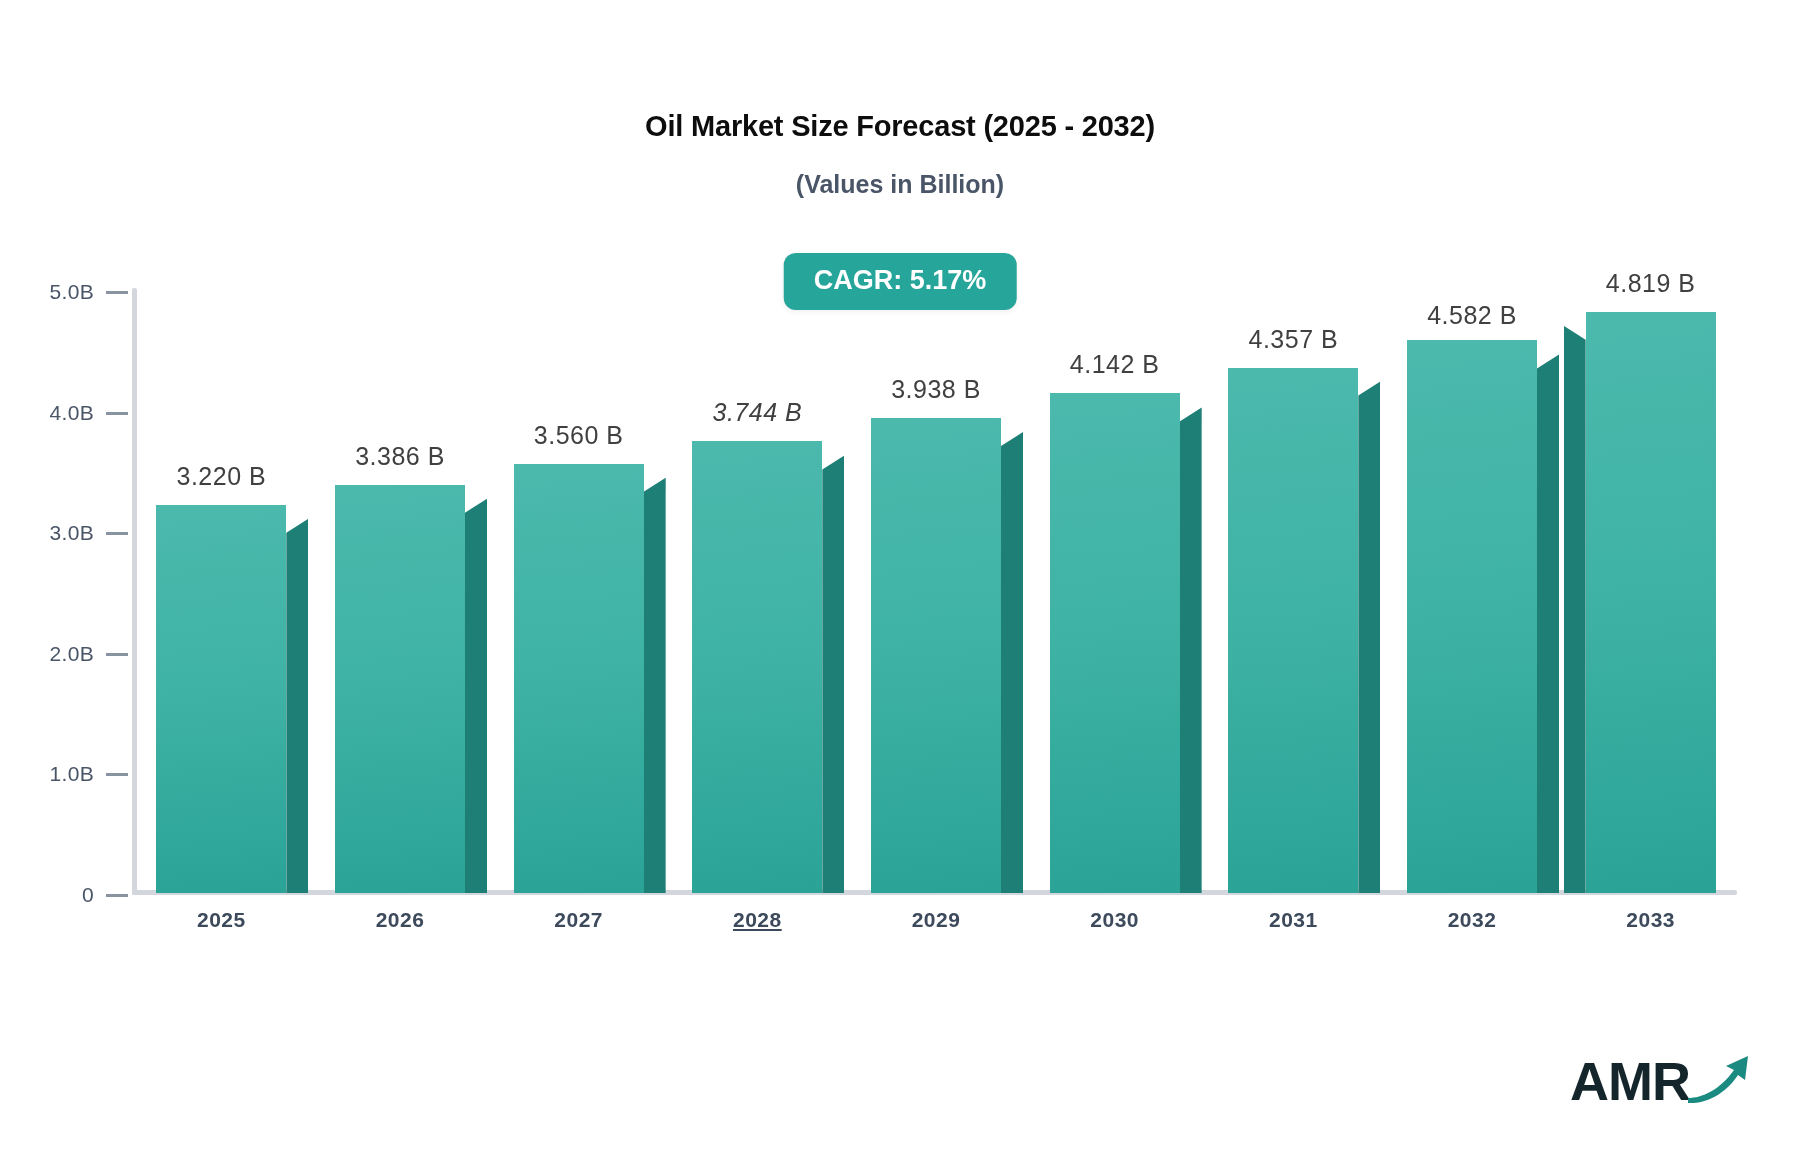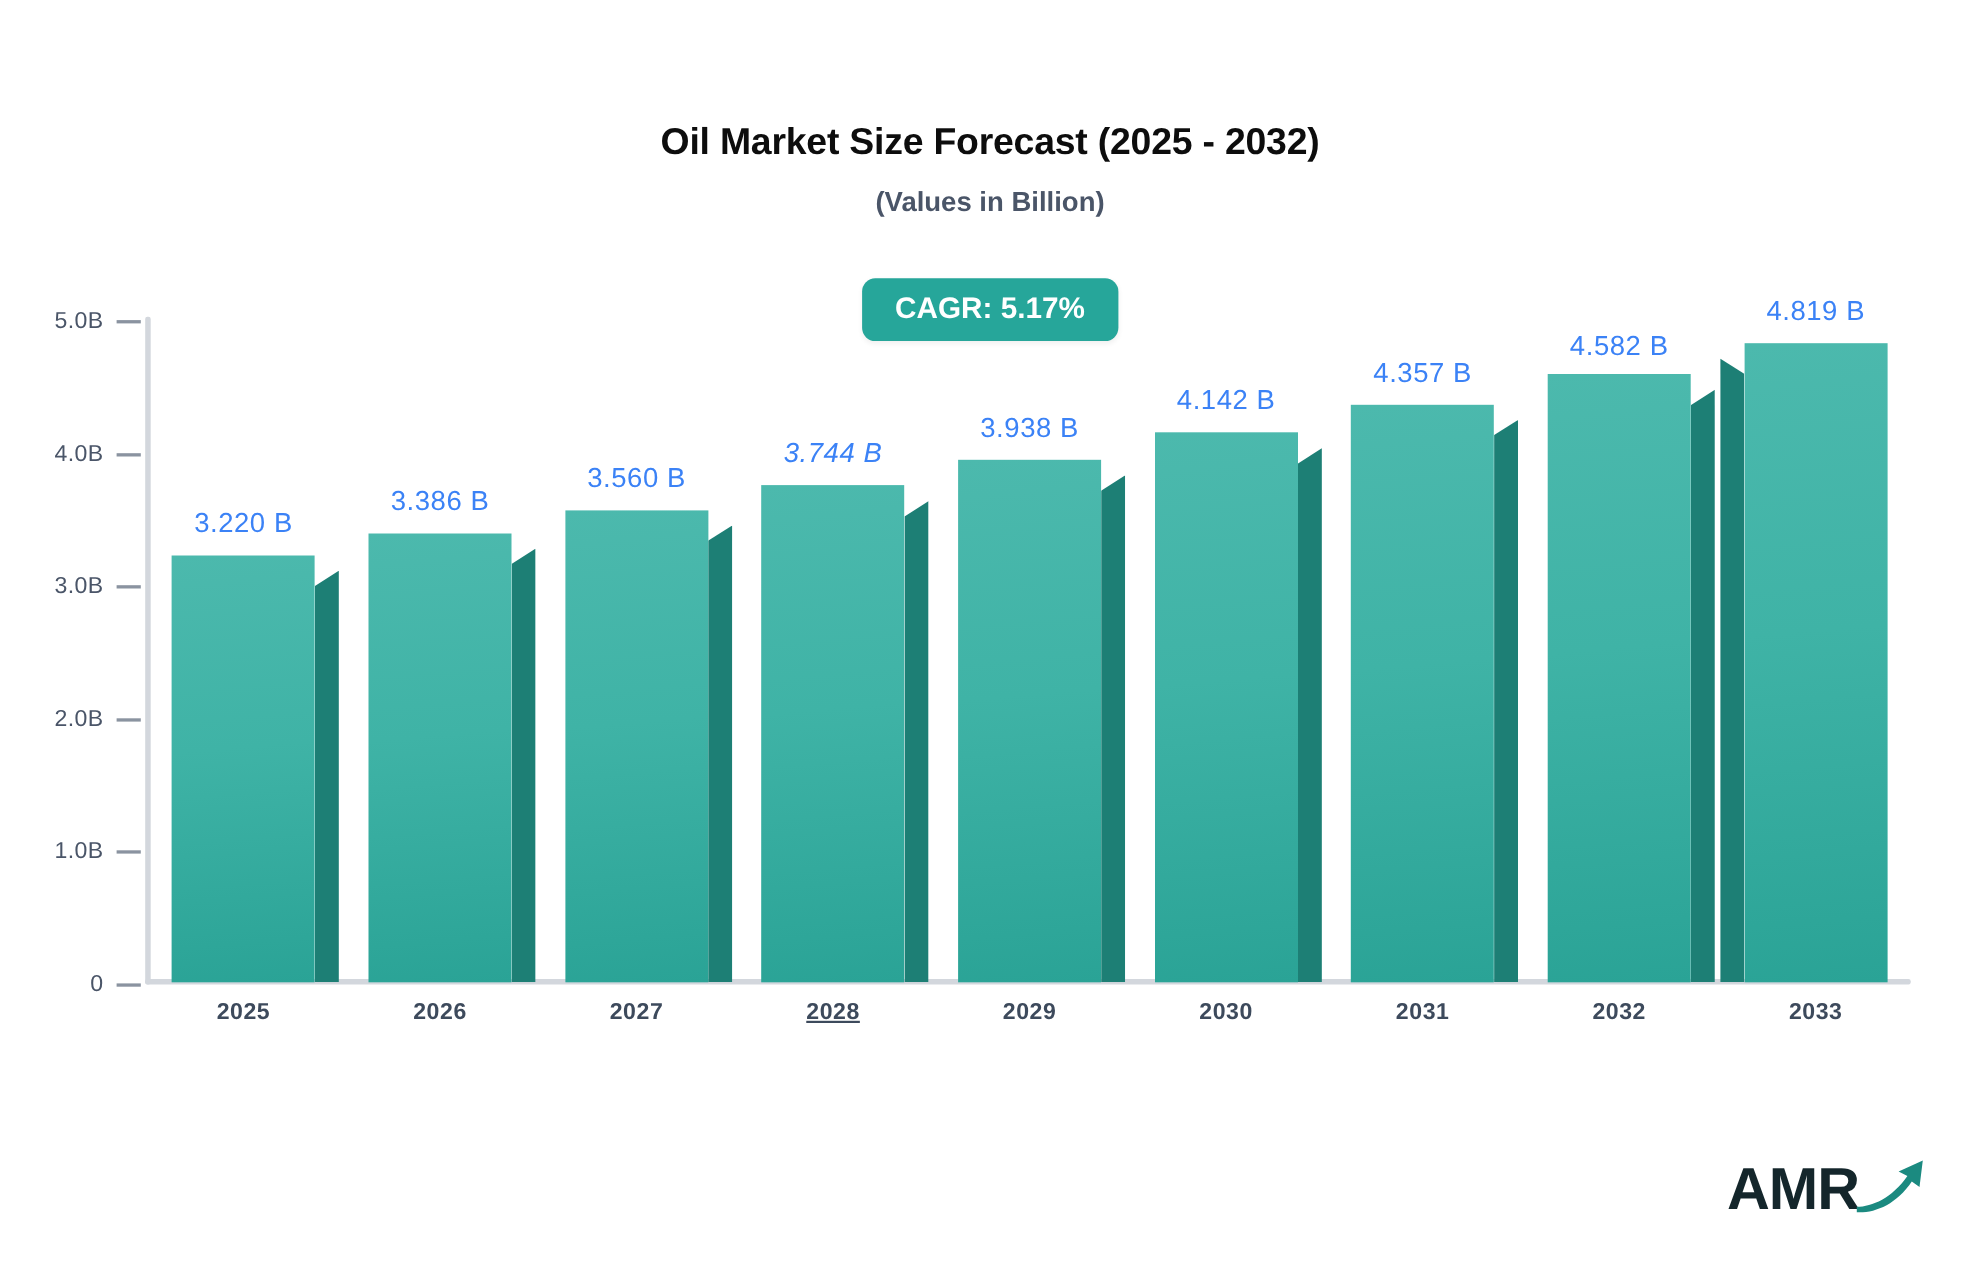--- a/index.html
+++ b/index.html
@@ -10,21 +10,21 @@
     overflow:hidden;
     position:relative;
   }
 
   #chart-root { position:absolute; inset:0; }
 
   
   .title {
     position:absolute; left:0; right:0; top:110px;
     text-align:center;
-    font-size:34px; font-weight:bold; color:#0d0d0d;
+    font-size:29px; font-weight:bold; color:#0d0d0d;
     letter-spacing:-0.2px;
   }
   .subtitle {
     position:absolute; left:0; right:0; top:170px;
     text-align:center;
     font-size:25px; font-weight:bold; color:#4a5568;
   }
 
   
   .cagr-badge {
@@ -101,21 +101,21 @@
     background:#1d7f75;
   }
   .bar-side.right { left:100%; }
   .bar-side.left  { right:100%; }
   .bar-value {
     position:absolute;
     left:50%;
     transform:translateX(-50%);
     white-space:nowrap;
     font-size:25px;
-    color:#3b82f6;
+    color:#404040;
     font-weight:normal;
     letter-spacing:0.5px;
   }
 
   
   .x-label {
     position:absolute;
     top:908px;
     text-align:center;
     font-size:21px;

